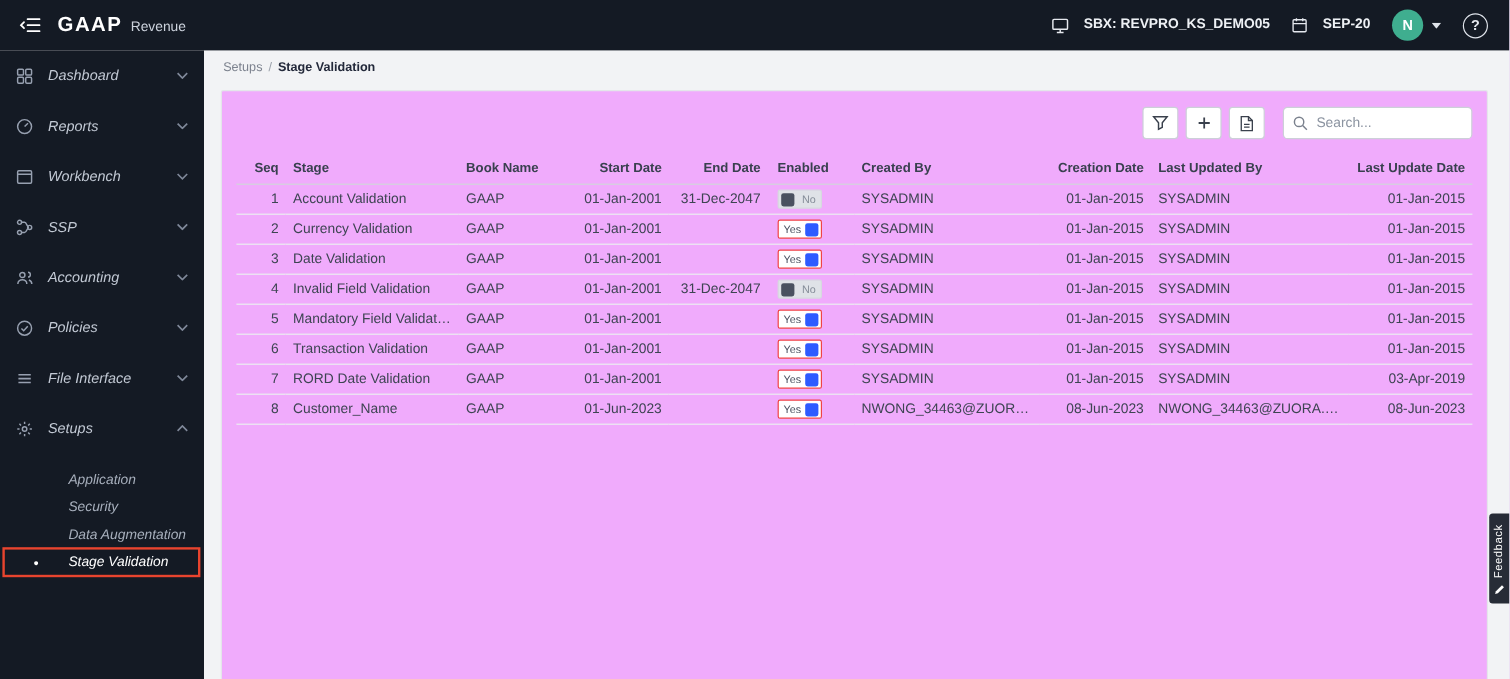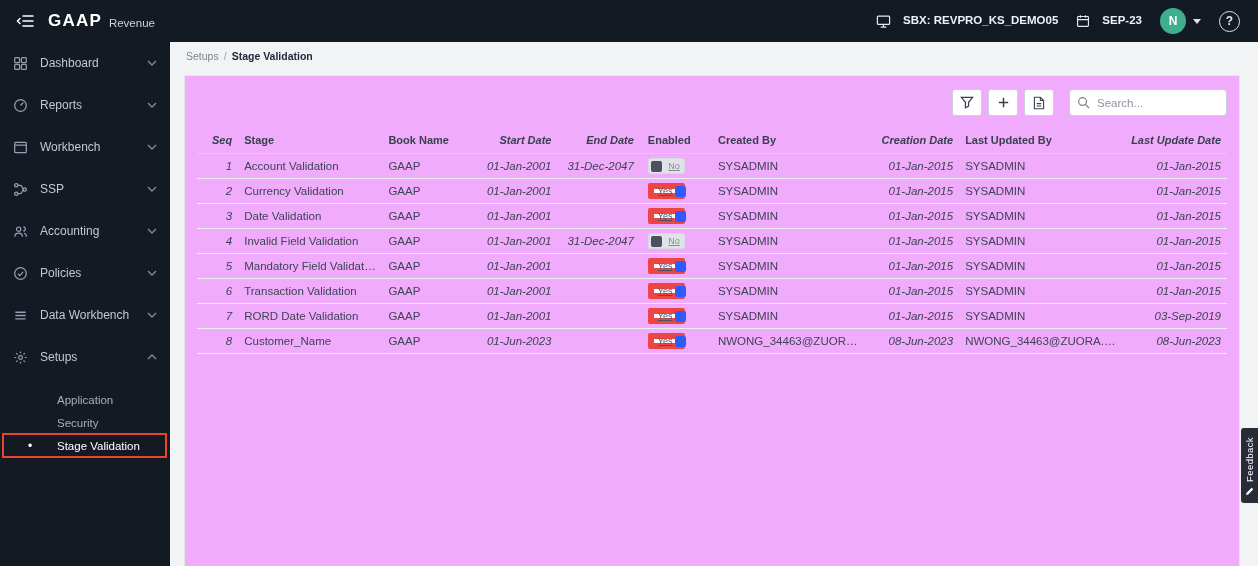--- a/index.html
+++ b/index.html
@@ -15,21 +15,21 @@
   .brand-suffix { font-size: 11.5px; color: #cdd3dd; margin-left: 7px; margin-top: 3px; }
   .topbar-right { display: flex; align-items: center; gap: 18px; font-size: 11.5px; font-weight: 600; color: #eef1f5; }
   .chip { display: flex; align-items: flex-start; gap: 12px; cursor: pointer; }
   .avatar-group { display: flex; align-items: center; gap: 7px; cursor: pointer; }
   .avatar { width: 26px; height: 26px; border-radius: 50%; background: #3fae8f; display: flex; align-items: center; justify-content: center;
             font-size: 12px; font-weight: 700; color: #fff; }
   .help { width: 21px; height: 21px; border-radius: 50%; border: 1.5px solid #dfe3ea; display: flex; align-items: center; justify-content: center;
           font-size: 12px; font-weight: 700; color: #e6e9ef; cursor: pointer; }
 
   
-  .sidebar { position: absolute; top: 42px; left: 0; bottom: 0; width: 170px; background: #141a24; color: #c2c9d4; overflow: hidden; z-index: 9; }
+  .sidebar { position: absolute; top: 42px; left: 0; bottom: 0; width: 170px; background: #141a24; color: #c2c9d4; overflow: hidden; z-index: 9; font-style: italic; }
   .nav-item { display: flex; align-items: center; gap: 11px; height: 42px; padding: 0 13px; font-size: 12px; cursor: pointer; }
   .nav-icon { width: 16px; display: flex; color: #97a0b0; flex: none; }
   .nav-icon svg { width: 15px; height: 15px; }
   .nav-label { white-space: nowrap; }
   .chev { margin-left: auto; color: #7f8899; display: flex; }
   .sub-item { position: relative; height: 23px; display: flex; align-items: center; padding-left: 57px; font-size: 11.5px; color: #a7afbc; cursor: pointer; }
   .sub-item.selected { color: #ffffff; }
   .bullet { position: absolute; left: 28px; font-size: 12px; color: #fff; }
   .annotation { position: absolute; left: 2px; right: 3px; top: -1px; bottom: -1px; border: 2px solid #e8442e; pointer-events: none; }
   .sub-gap { height: 10px; }
@@ -49,29 +49,29 @@
   .search-box input { width: 158px; height: 27px; border: 1px solid #ccd0d8; border-radius: 4px; padding: 0 8px 0 27px;
                       font-size: 11.5px; color: #333; outline: none; font-family: "Liberation Sans", sans-serif; }
   .search-box input::placeholder { color: #8b93a0; }
   .search-ic { position: absolute; left: 8px; top: 7px; color: #7a818d; display: flex; }
 
   table { width: calc(100% - 24px); margin: 0 12px; border-collapse: collapse; table-layout: fixed; }
   th { font-size: 11px; font-weight: 700; color: #39404f; padding: 6px 6px 7px; border-bottom: 1px solid #d2d5da;
        text-align: left; white-space: nowrap; cursor: pointer; }
   td { font-size: 11.5px; color: #3d4452; padding: 4px 6px; border-bottom: 1px solid #eceef1;
        white-space: nowrap; overflow: hidden; text-overflow: ellipsis; height: 24px; }
-  .ar { text-align: right; font-style: italic; }
+  .ar { text-align: right; }
   .al { text-align: left; }
   .tcell { padding-left: 8px; }
 
   
   .toggle { display: inline-flex; align-items: center; justify-content: space-between; width: 37px; height: 16px;
-            border-radius: 2px; padding: 0 2px; font-size: 9px; line-height: 1; vertical-align: middle; cursor: pointer; text-decoration: underline; }
+            border-radius: 2px; padding: 0 2px; font-size: 9px; line-height: 1; vertical-align: middle; cursor: pointer; }
   .toggle .knob { width: 11px; height: 11px; border-radius: 2px; flex: none; }
-  .toggle.on { background: #fff; border: 6px solid #ef4444; color: #4a5160; }
+  .toggle.on { background: #fff; border: 1px solid #ef4444; color: #4a5160; }
   .toggle.on .knob { background: #2e5bff; }
   .toggle.off { background: #dfe2e7; border: 1px solid #d6d9df; color: #858c98; }
   .toggle.off .knob { background: #4a5160; }
   .tlabel { padding: 0 2px; }
 
   
   .feedback { position: absolute; right: 0; top: 428px; width: 17px; padding: 9px 0 7px; background: #272c37; color: #fff;
               border-radius: 3px 0 0 3px; display: flex; flex-direction: column; align-items: center; gap: 5px; cursor: pointer; z-index: 20; }
   .feedback .vtext { writing-mode: vertical-rl; transform: rotate(180deg); font-size: 9.5px; letter-spacing: .4px; }
 </style>
@@ -103,21 +103,21 @@
           </svg>
         <span>SBX: REVPRO_KS_DEMO05</span>
       </span>
       <span class="chip">
         <svg width="14" height="14" viewBox="0 0 16 16">
             <g fill="none" stroke="#e6e9ef" stroke-width="1.3">
               <rect x="1.8" y="2.8" width="12.4" height="11.4" rx="1"></rect>
               <path d="M5 1.3v3M11 1.3v3M1.8 6.5h12.4"></path>
             </g>
           </svg>
-        <span>SEP-23</span>
+        <span>SEP-20</span>
       </span>
       <span class="avatar-group">
         <span class="avatar">N</span>
         <svg width="8" height="5" viewBox="0 0 8 5">
             <path d="M0 0h8L4 5z" fill="#dfe3ea"></path>
           </svg>
       </span>
       <span class="help">
         <span>?</span>
       </span>
@@ -235,21 +235,21 @@
     </div>
 
     <div class="nav-item">
       <span class="nav-icon">
           <svg viewBox="0 0 16 16">
             <g fill="none" stroke="currentColor" stroke-width="1.4">
               <path d="M2.5 4.5h11M2.5 8h11M2.5 11.5h11"></path>
             </g>
           </svg>
         </span>
-      <span class="nav-label">Data Workbench</span>
+      <span class="nav-label">File Interface</span>
       <span class="chev">
           <svg width="10" height="6" viewBox="0 0 10 6">
             <path d="M1 1l4 4 4-4" fill="none" stroke="currentColor" stroke-width="1.4"></path>
           </svg>
         </span>
     </div>
 
 
     <div class="nav-item">
       <span class="nav-icon">
@@ -268,20 +268,23 @@
         </span>
     </div>
 
     <div class="sub-gap"></div>
 
     <div class="sub-item">
       <span>Application</span>
     </div>
     <div class="sub-item">
       <span>Security</span>
+    </div>
+    <div class="sub-item">
+      <span>Data Augmentation</span>
     </div>
     <div class="sub-item selected">
       <span class="bullet">•</span>
       <span>Stage Validation</span>
       <span class="annotation"></span>
     </div>
   </nav>
 
   <main class="main">
 
@@ -450,21 +453,21 @@
               <td class="al">GAAP</td>
               <td class="ar">01-Jan-2001</td>
               <td class="ar"></td>
               <td class="al tcell"><span class="toggle on">
                   <span class="tlabel">Yes</span>
                   <span class="knob"></span>
                 </span></td>
               <td class="al">SYSADMIN</td>
               <td class="ar">01-Jan-2015</td>
               <td class="al">SYSADMIN</td>
-              <td class="ar">03-Sep-2019</td>
+              <td class="ar">03-Apr-2019</td>
             </tr>
             <tr>
               <td class="ar">8</td>
               <td class="al">Customer_Name</td>
               <td class="al">GAAP</td>
               <td class="ar">01-Jun-2023</td>
               <td class="ar"></td>
               <td class="al tcell"><span class="toggle on">
                   <span class="tlabel">Yes</span>
                   <span class="knob"></span>

